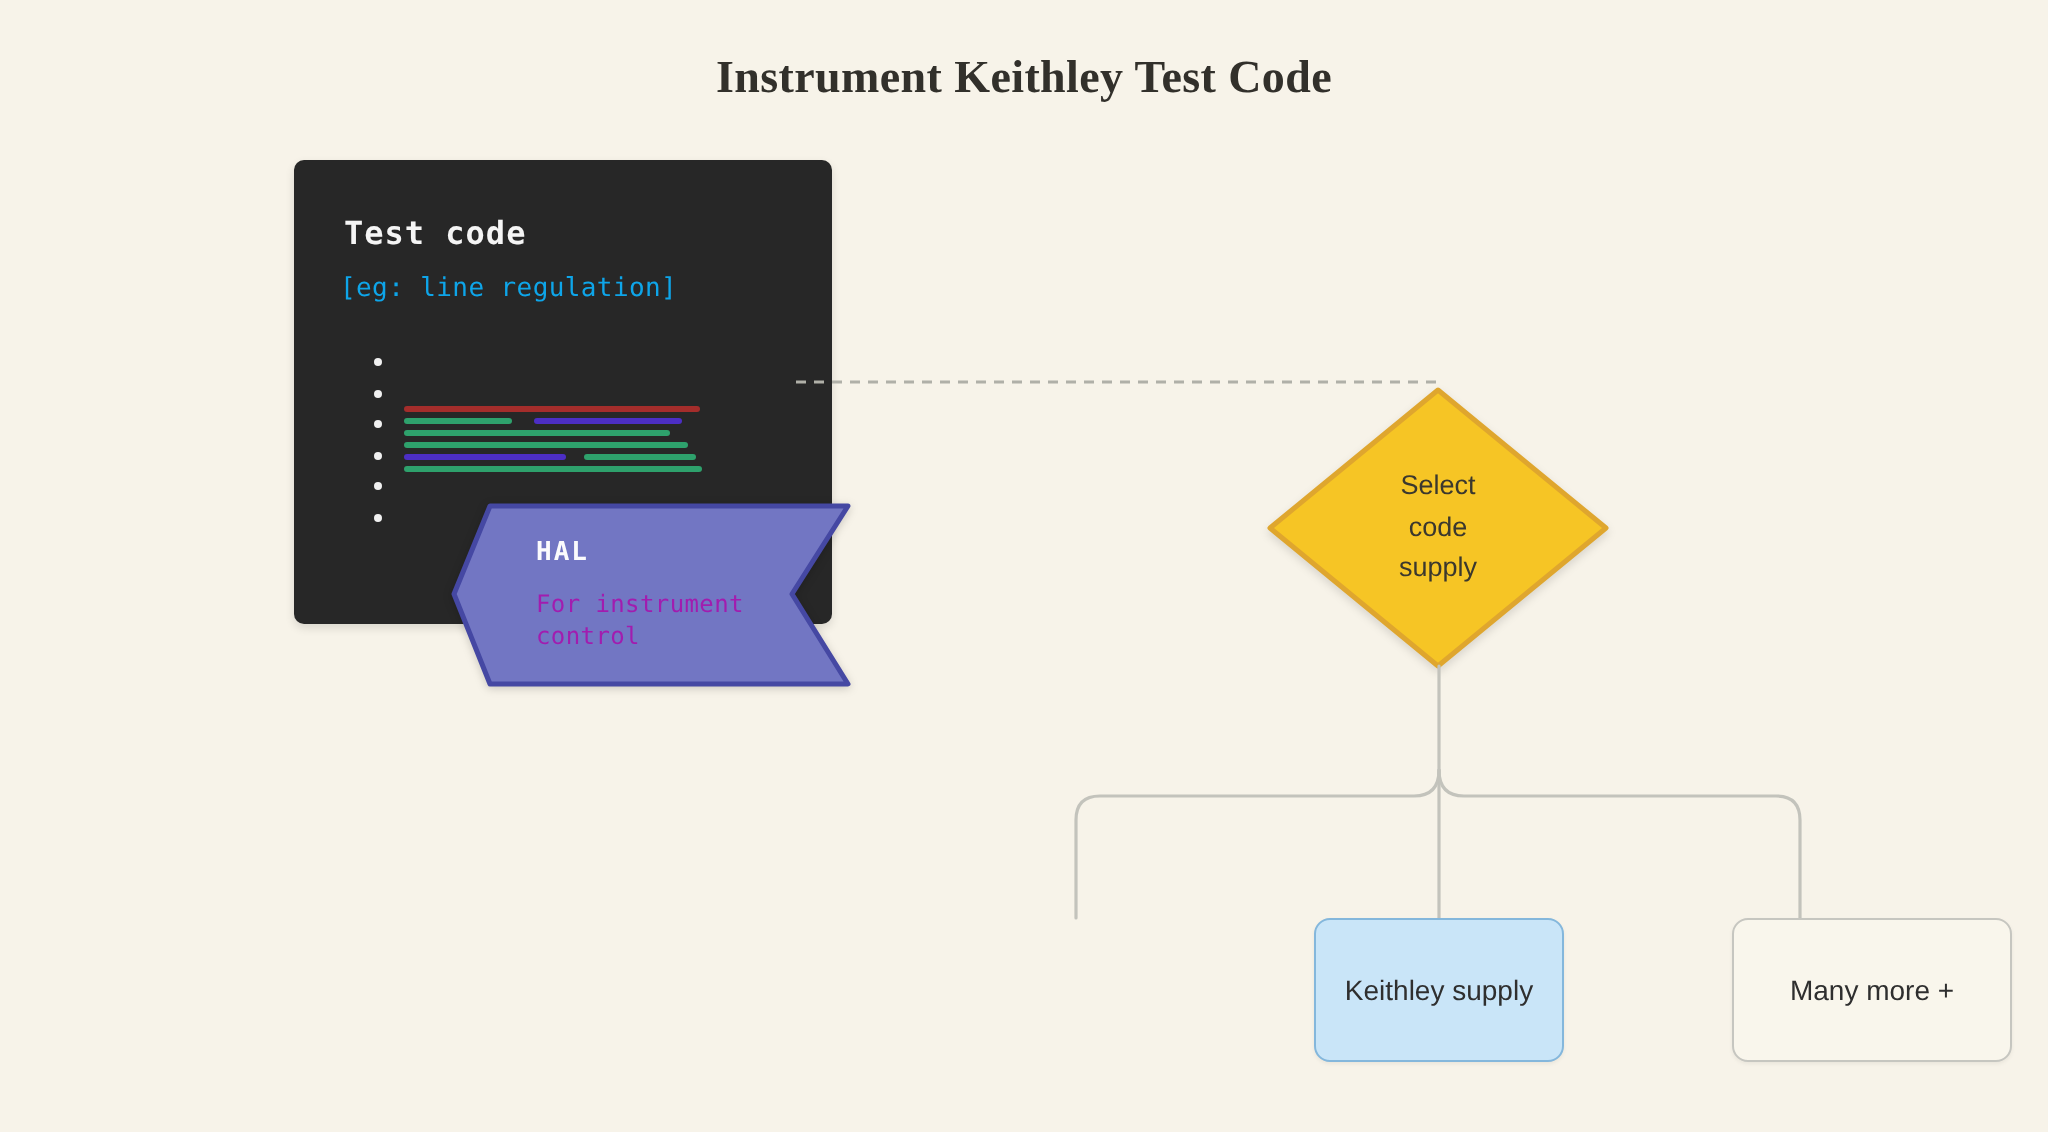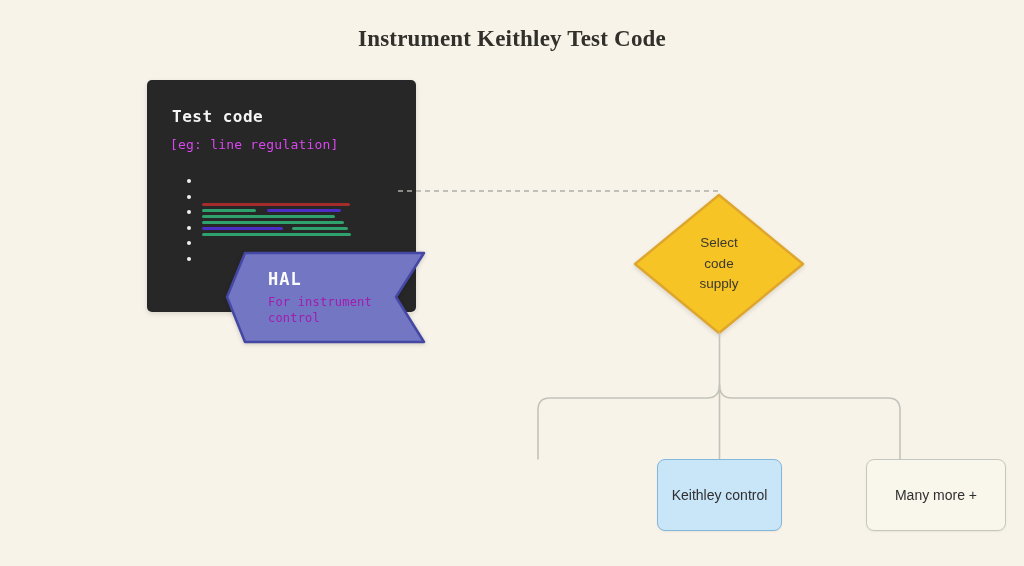--- a/index.html
+++ b/index.html
@@ -8,31 +8,31 @@
 
   .title{position:absolute;top:26px;left:0;width:100%;text-align:center;
     font-family:"Liberation Serif",serif;font-size:23px;font-weight:600;color:#32302B;letter-spacing:.2px;}
 
   
   .code-panel{position:absolute;left:147px;top:80px;width:269px;height:232px;background:#272727;
     border-radius:5px;box-shadow:0 2px 5px rgba(0,0,0,.12);}
   .code-title{position:absolute;left:25px;top:27px;font-family:"DejaVu Sans Mono",monospace;
     font-size:16px;font-weight:bold;color:#F5F5F5;letter-spacing:.5px;}
   .code-subtitle{position:absolute;left:23px;top:57px;font-family:"DejaVu Sans Mono",monospace;
-    font-size:13px;color:#d946ef;letter-spacing:.2px;}
+    font-size:13px;color:#0ea5e9;letter-spacing:.2px;}
   .bullets{position:absolute;left:40px;top:99px;display:flex;flex-direction:column;gap:11.5px;}
   .bullets i{width:4px;height:4px;border-radius:50%;background:#F0F0F0;display:block;}
   .code-lines{position:absolute;left:55px;top:123px;width:155px;}
   .code-row{position:relative;height:3px;margin-bottom:3px;}
   .code-seg{position:absolute;top:0;height:3px;border-radius:1.5px;}
 
   
   .banner-svg{position:absolute;left:220px;top:246px;filter:drop-shadow(0 1px 2px rgba(0,0,0,.18));}
   .banner-label{position:absolute;left:268px;top:269px;font-family:"DejaVu Sans Mono",monospace;
-    font-size:17px;font-weight:bold;color:#FBFBFD;letter-spacing:1px;}
+    font-size:13px;font-weight:bold;color:#FBFBFD;letter-spacing:1px;}
   .banner-desc{position:absolute;left:268px;top:294px;width:128px;font-family:"DejaVu Sans Mono",monospace;
     font-size:12px;line-height:16px;color:#a21caf;letter-spacing:.2px;}
 
   
   .dashed-svg{position:absolute;left:398px;top:185px;}
   .tree-svg{position:absolute;left:460px;top:325px;}
 
   
   .diamond-svg{position:absolute;left:628px;top:188px;filter:drop-shadow(0 2px 2px rgba(0,0,0,.12));}
   .diamond-label{position:absolute;left:628px;top:188px;width:182px;height:152px;display:flex;
@@ -110,19 +110,19 @@
 
   <svg class="tree-svg" width="520" height="140">
     <g fill="none" stroke-width="1.6" stroke-linecap="round" stroke="#C3C3BC">
       <path d="M259.5,8 V134"></path>
       <path d="M259.5,60 Q259.5,73 247,73 H90 Q78,73 78,85 V134"></path>
       <path d="M259.5,60 Q259.5,73 272,73 H428 Q440,73 440,85 V134"></path>
     </g>
   </svg>
 
   <div class="node node-2" style="background-color: rgb(201, 229, 248); border-color: rgb(132, 183, 220);">
-    <span>Keithley control</span>
+    <span>Keithley supply</span>
   </div>
   <div class="node node-3" style="background-color: rgb(249, 246, 236); border-color: rgb(198, 198, 192);">
     <span>Many more +</span>
   </div>
 
 </div>
 
 </body></html>

